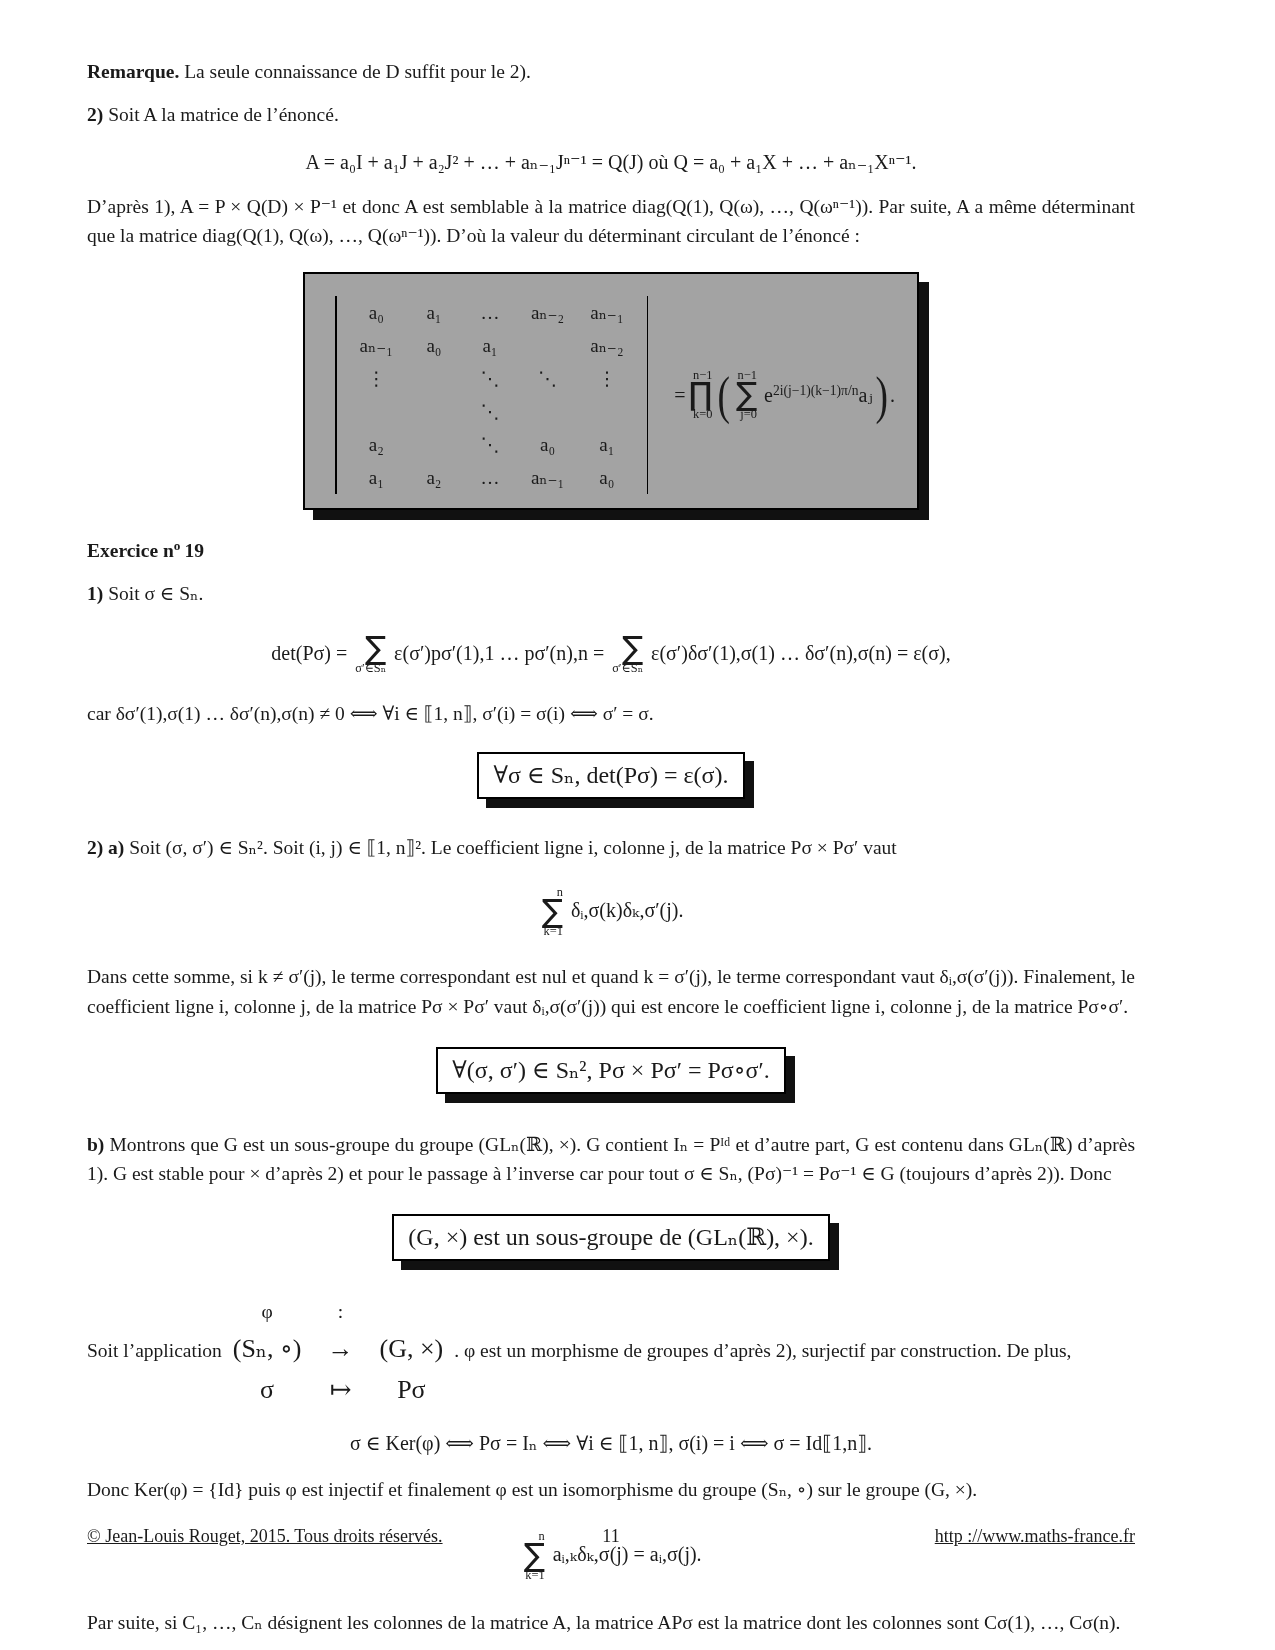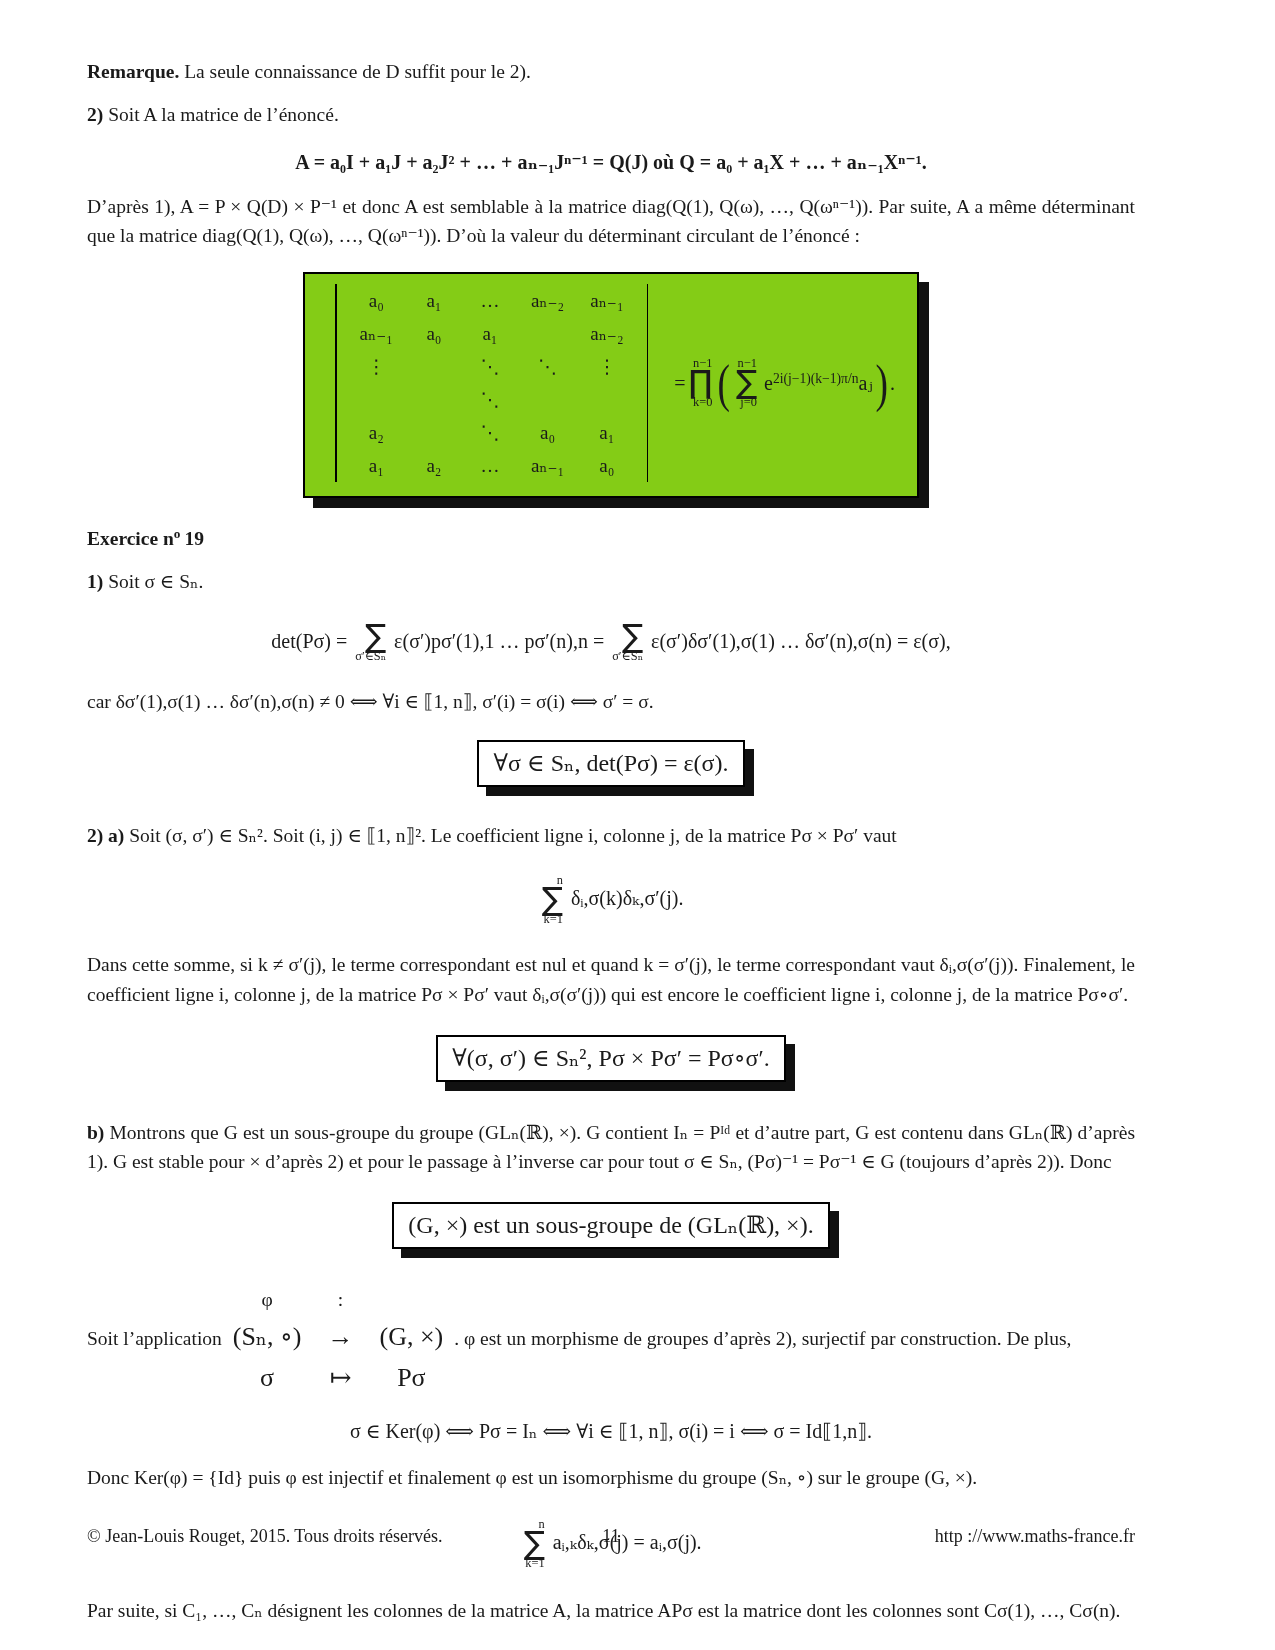--- a/index.html
+++ b/index.html
@@ -91,22 +91,22 @@
   }
 
   
   .detblock {
     margin: 22px 0 26px 0;
     text-align: center;
   }
   .detframe {
     display: inline-block;
     border: 2.5px solid #000;
-    background: #84cc16;
-    padding: 10px 22px 14px 20px;
+    background: #a3a3a3;
+    padding: 22px 22px 14px 20px;
     box-shadow: 10px 10px 0 0 #111;
   }
   .detrow {
     display: flex;
     align-items: center;
     justify-content: center;
   }
   .matwrap {
     display: flex;
     align-items: stretch;
@@ -154,23 +154,24 @@
   
   .footer {
     position: absolute;
     left: 87px;
     top: 1513px;
     width: 1048px;
     font-size: 18px;
     display: flex;
     justify-content: space-between;
     align-items: baseline;
+    text-decoration: underline;
   }
   .footer .mid { position: absolute; left: 50%; transform: translateX(-50%); }
-  .nowrap { white-space: nowrap; font-weight: bold; }
+  .nowrap { white-space: nowrap; }
 </style>
 </head>
 <body>
 
 <div class="page">
   <div class="content">
 
     <div class="para">
       <span class="bold">Remarque.</span>
       <span>La seule connaissance de D suffit pour le 2).</span>

